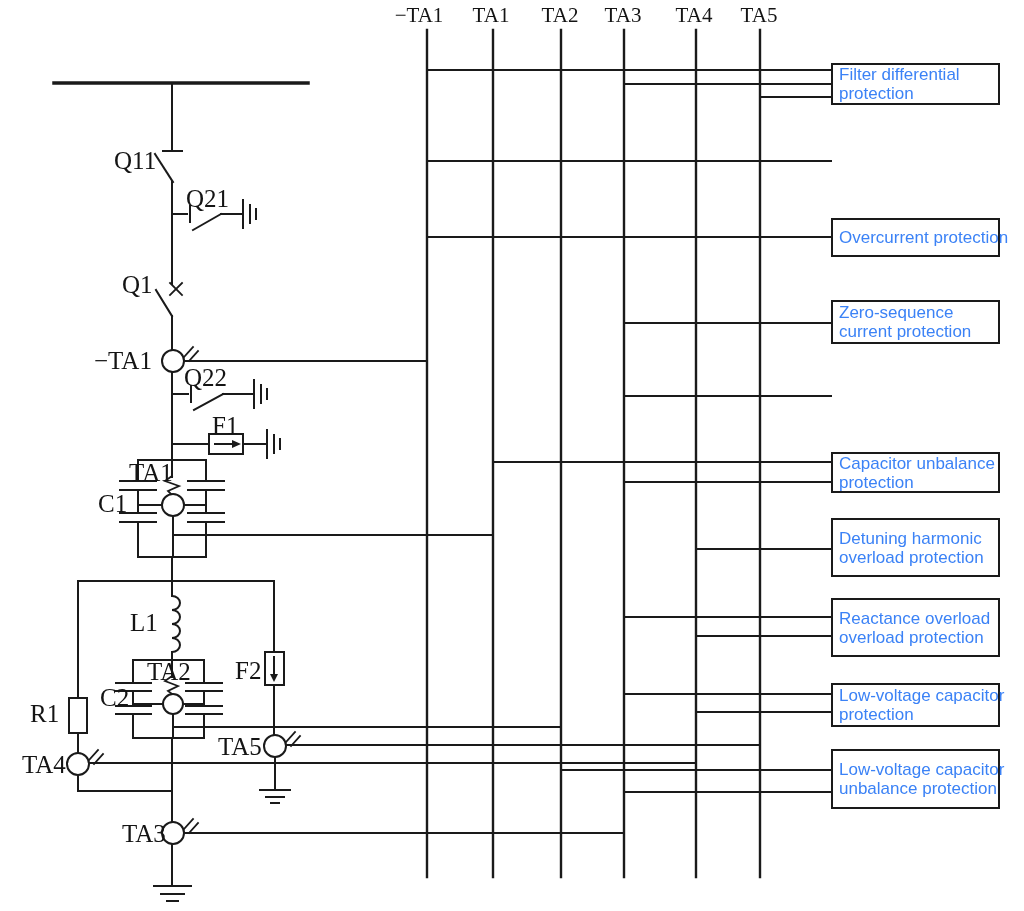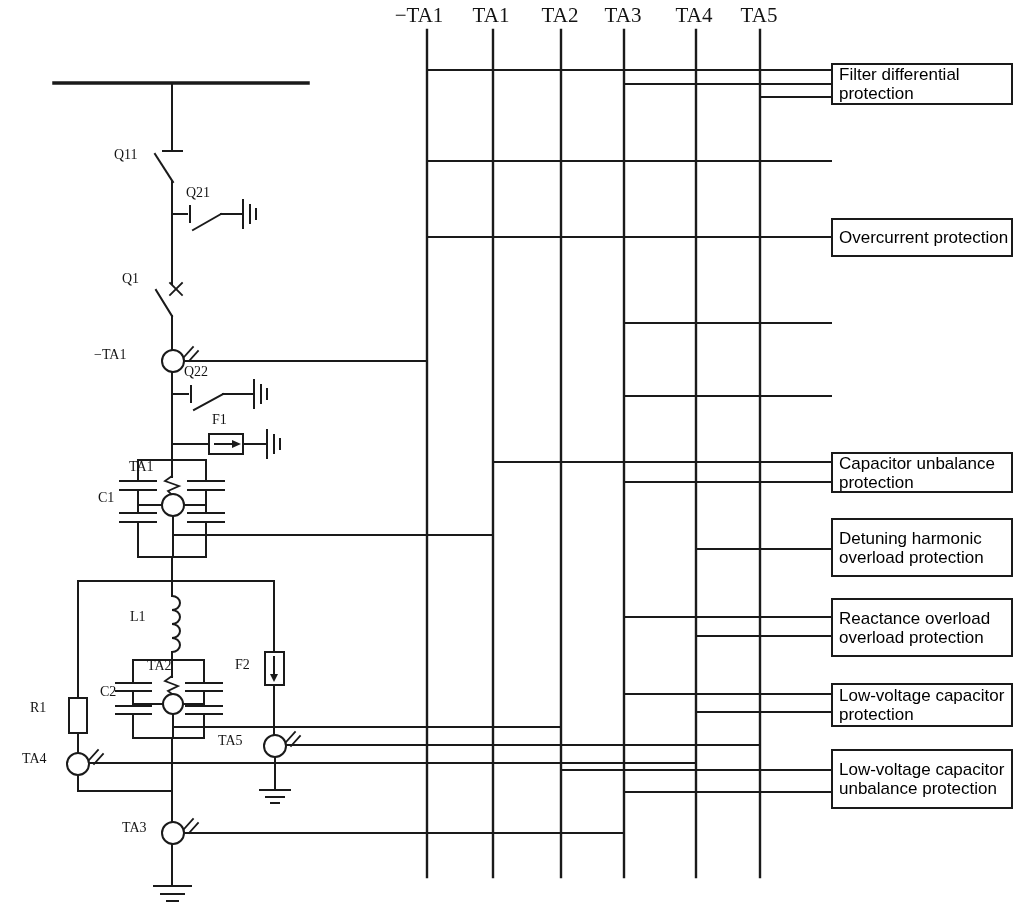--- a/index.html
+++ b/index.html
@@ -2,33 +2,33 @@
 <html><head>
 <meta charset="utf-8">
 <style>
   html,body{margin:0;padding:0;background:#fff;}
   #stage{
     position:relative;width:1024px;height:911px;background:#ffffff;
     font-family:"Liberation Serif", serif;color:#111;overflow:hidden;margin-left:16px;
   }
   #stage svg{position:absolute;left:0;top:0;}
   .clabel{
-    position:absolute;font-size:14px;letter-spacing:0px;color:#141414;
+    position:absolute;font-size:25px;letter-spacing:0px;color:#141414;
     font-family:"Liberation Serif", serif;white-space:nowrap;
   }
   .toplabel{
     position:absolute;top:3px;font-size:21px;color:#141414;width:80px;
     text-align:center;font-family:"Liberation Serif", serif;white-space:nowrap;
   }
   .pbox{
-    position:absolute;left:815px;width:182px;box-sizing:border-box;
+    position:absolute;left:815px;width:169px;box-sizing:border-box;
     border:2px solid #1a1a1a;background:#fff;
     display:flex;flex-direction:column;justify-content:center;
     padding:2px 6px;font-family:"Liberation Sans", sans-serif;
-    font-size:17px;line-height:19px;color:#000000;
+    font-size:17px;line-height:19px;color:#3b82f6;
   }
   .pbox span{display:block;white-space:nowrap;}
 </style>
 </head>
 <body>
 
 <div id="stage">
 
   <svg width="1024" height="911" viewBox="0 0 1024 911" stroke="#1a1a1a" stroke-width="2" fill="none" stroke-linecap="square">
 
@@ -266,20 +266,24 @@
   <span class="clabel" style="left:202px;top:733px">TA5</span>
   <span class="clabel" style="left:106px;top:820px">TA3</span>
 
   <div class="pbox" style="top:63px;height:42px">
     <span>Filter differential</span>
     <span>protection</span>
   </div>
   <div class="pbox" style="top:218px;height:39px">
     <span>Overcurrent protection</span>
   </div>
+  <div class="pbox" style="top:300px;height:44px">
+    <span>Zero-sequence</span>
+    <span>current protection</span>
+  </div>
   <div class="pbox" style="top:452px;height:41px">
     <span>Capacitor unbalance</span>
     <span>protection</span>
   </div>
   <div class="pbox" style="top:518px;height:59px">
     <span>Detuning harmonic</span>
     <span>overload protection</span>
   </div>
   <div class="pbox" style="top:598px;height:59px">
     <span>Reactance overload</span>

